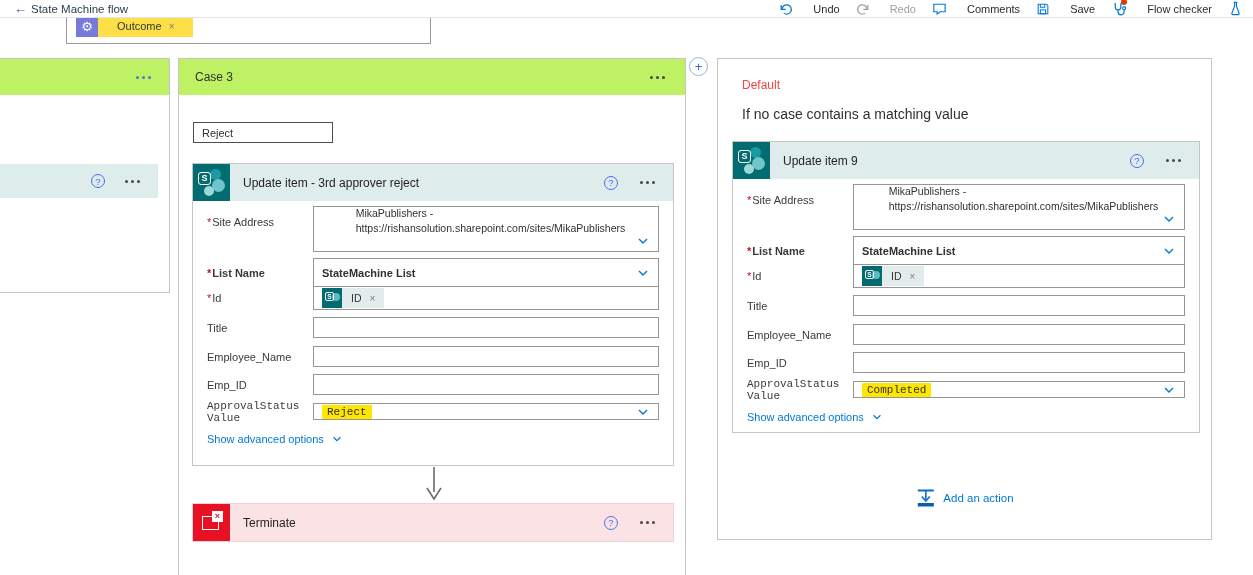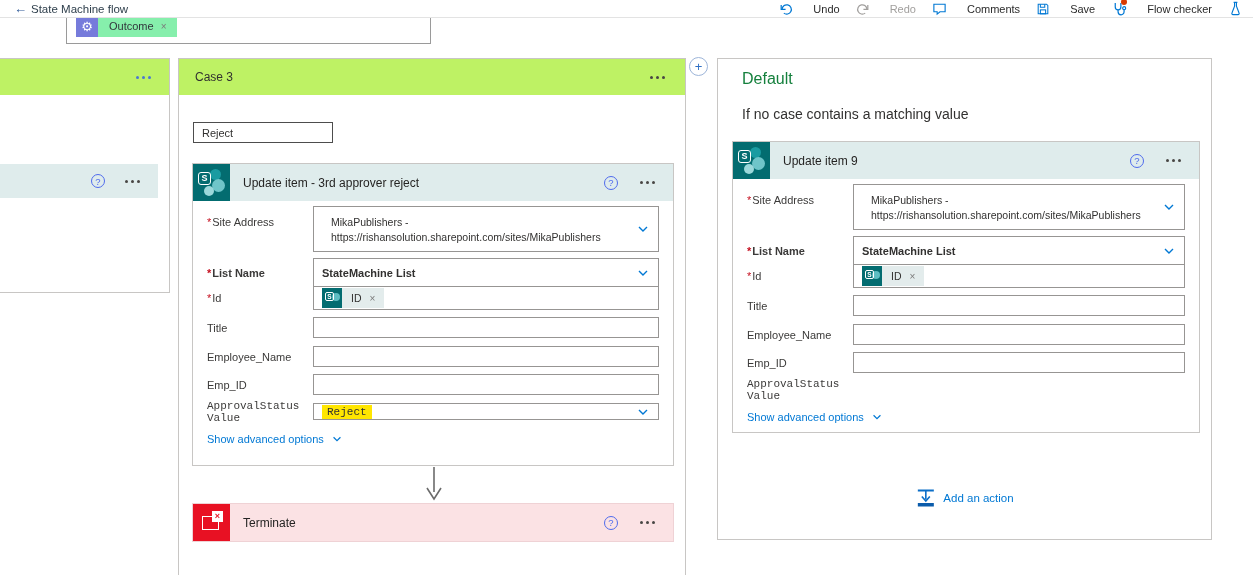--- a/index.html
+++ b/index.html
@@ -25,21 +25,21 @@
   .dots { background:none; border:none; display:flex; gap:3px; align-items:center; cursor:pointer; padding:4px; }
   .dots i { width:3px; height:3px; border-radius:50%; background:#484644; display:block; }
   .dots.blue i { background:#4a76d4; }
   .help { width:14px; height:14px; border:1px solid #4f6bed; border-radius:50%; color:#4f6bed;
           display:inline-flex; align-items:center; justify-content:center; font-size:9.5px; cursor:pointer; flex:none; }
 
   
   .outcome-box { position:absolute; left:66px; top:4px; width:365px; height:40px; border:1px solid #9a9a9a; background:#fff; z-index:10; }
   .token { position:absolute; left:9px; top:10px; display:inline-flex; align-items:stretch; height:22px; cursor:pointer; }
   .tok-icon { width:22px; height:22px; background:#767bdb; color:#fff; display:flex; align-items:center; justify-content:center; font-size:13px; flex:none; }
-  .tok-body { display:flex; align-items:center; gap:7px; background:#86efac; padding:0 11px; font-size:11px; color:#32363c; }
+  .tok-body { display:flex; align-items:center; gap:7px; background:#fde047; padding:0 19px; font-size:11px; color:#32363c; }
   .tok-x { color:#7a7a7a; font-size:10px; cursor:pointer; }
 
   
   .left-panel { left:-20px; top:58px; width:190px; height:235px; }
   .left-panel .panel-header { justify-content:flex-end; padding-right:14px; }
   .mini-header { position:absolute; left:0; top:105px; width:177px; height:34px; background:#dfecec;
                  display:flex; align-items:center; justify-content:flex-end; gap:16px; padding-right:14px; cursor:pointer; }
 
   
   .case3-panel { left:178px; top:58px; width:508px; height:520px; }
@@ -82,40 +82,40 @@
   
   .frow { position:absolute; left:14px; right:14px; }
   .r-site { top:42px; height:46px; } .r-list { top:94px; height:29px;font-weight:bold; } .r-id { top:122px; height:24px; }
   .r-title { top:153px; height:21px; } .r-ename { top:182px; height:21px; } .r-eid { top:210px; height:21px; }
   .r-appr { top:239px; height:17px;font-family:Liberation Mono, monospace; } .r-adv { top:269px; height:18px; }
   .flabel { position:absolute; left:0; top:50%; transform:translateY(-50%); width:104px; font-size:11px; color:#3b3a39; }
   .r-site .flabel { top:10px; transform:none; }
   .req { color:#c50f1f; margin-right:1px; }
   .fbox { position:absolute; left:106px; right:0; top:0; bottom:0; border:1px solid #979593; background:#fff;
           display:flex; align-items:center; padding:0 8px; cursor:text; }
-  .two-line { flex-direction:row; }
+  .two-line { flex-direction:column; }
   .tl { display:flex; flex-direction:column; justify-content:center; gap:3px; font-size:10.5px; color:#323130; padding-left:9px; }
   .chev { margin-left:auto; flex:none; cursor:pointer; }
   .id-chip { display:flex; align-items:stretch; height:20px; cursor:pointer; }
   .chip-body { display:flex; align-items:center; gap:8px; background:#e3ecec; padding:0 9px; font-size:10.5px; color:#323130; }
   .hl { background:#ffe600; padding:1px 5px; }
   .link { background:none; border:none; color:#0078d4; font-family:inherit; font-size:11px; cursor:pointer;
           display:inline-flex; align-items:center; gap:7px; padding:0; }
 
   
   .arrow1 { position:absolute; left:244px; top:407px; }
 
   
   .plus-btn { position:absolute; left:689px; top:57px; width:19px; height:19px; border-radius:50%;
               border:1px solid #9db5d9; background:#fff; color:#2f6fc4; font-size:13px; line-height:15px;
               text-align:center; cursor:pointer; padding:0; z-index:5; }
 
   
   .default-panel { left:717px; top:58px; width:495px; height:482px; }
-  .def-title { position:absolute; left:24px; top:11px; font-size:16px; color:#15803d; }
+  .def-title { position:absolute; left:24px; top:19px; font-size:12px; color:#ef4444; }
   .def-sub { position:absolute; left:24px; top:47px; font-size:14px; color:#323130; }
   .add-action { position:absolute; left:50%; transform:translateX(-50%); top:430px; background:none; border:none;
                 color:#0078d4; font-family:inherit; font-size:11.5px; display:flex; align-items:center; gap:8px; cursor:pointer; }
 </style>
 </head>
 <body>
 
 <div id="screen">
 
   <div class="outcome-box">
@@ -353,20 +353,26 @@
         <div class="fbox"></div>
       </div>
 
       <div class="frow r-eid">
         <div class="flabel"><span>Emp_ID</span></div>
         <div class="fbox"></div>
       </div>
 
       <div class="frow r-appr">
         <div class="flabel"><span>ApprovalStatus Value</span></div>
+        <div class="fbox">
+          <span class="hl">Completed</span>
+          <svg class="chev" width="14" height="14" viewBox="0 0 14 14">
+              <path d="M3 5l4 4 4-4" fill="none" stroke="#0078d4" stroke-width="1.4"></path>
+            </svg>
+        </div>
       </div>
 
       <div class="frow r-adv">
         <button class="link">
           <span>Show advanced options</span>
           <svg width="12" height="12" viewBox="0 0 14 14">
               <path d="M3 5l4 4 4-4" fill="none" stroke="#0078d4" stroke-width="1.4"></path>
             </svg>
         </button>
       </div>

